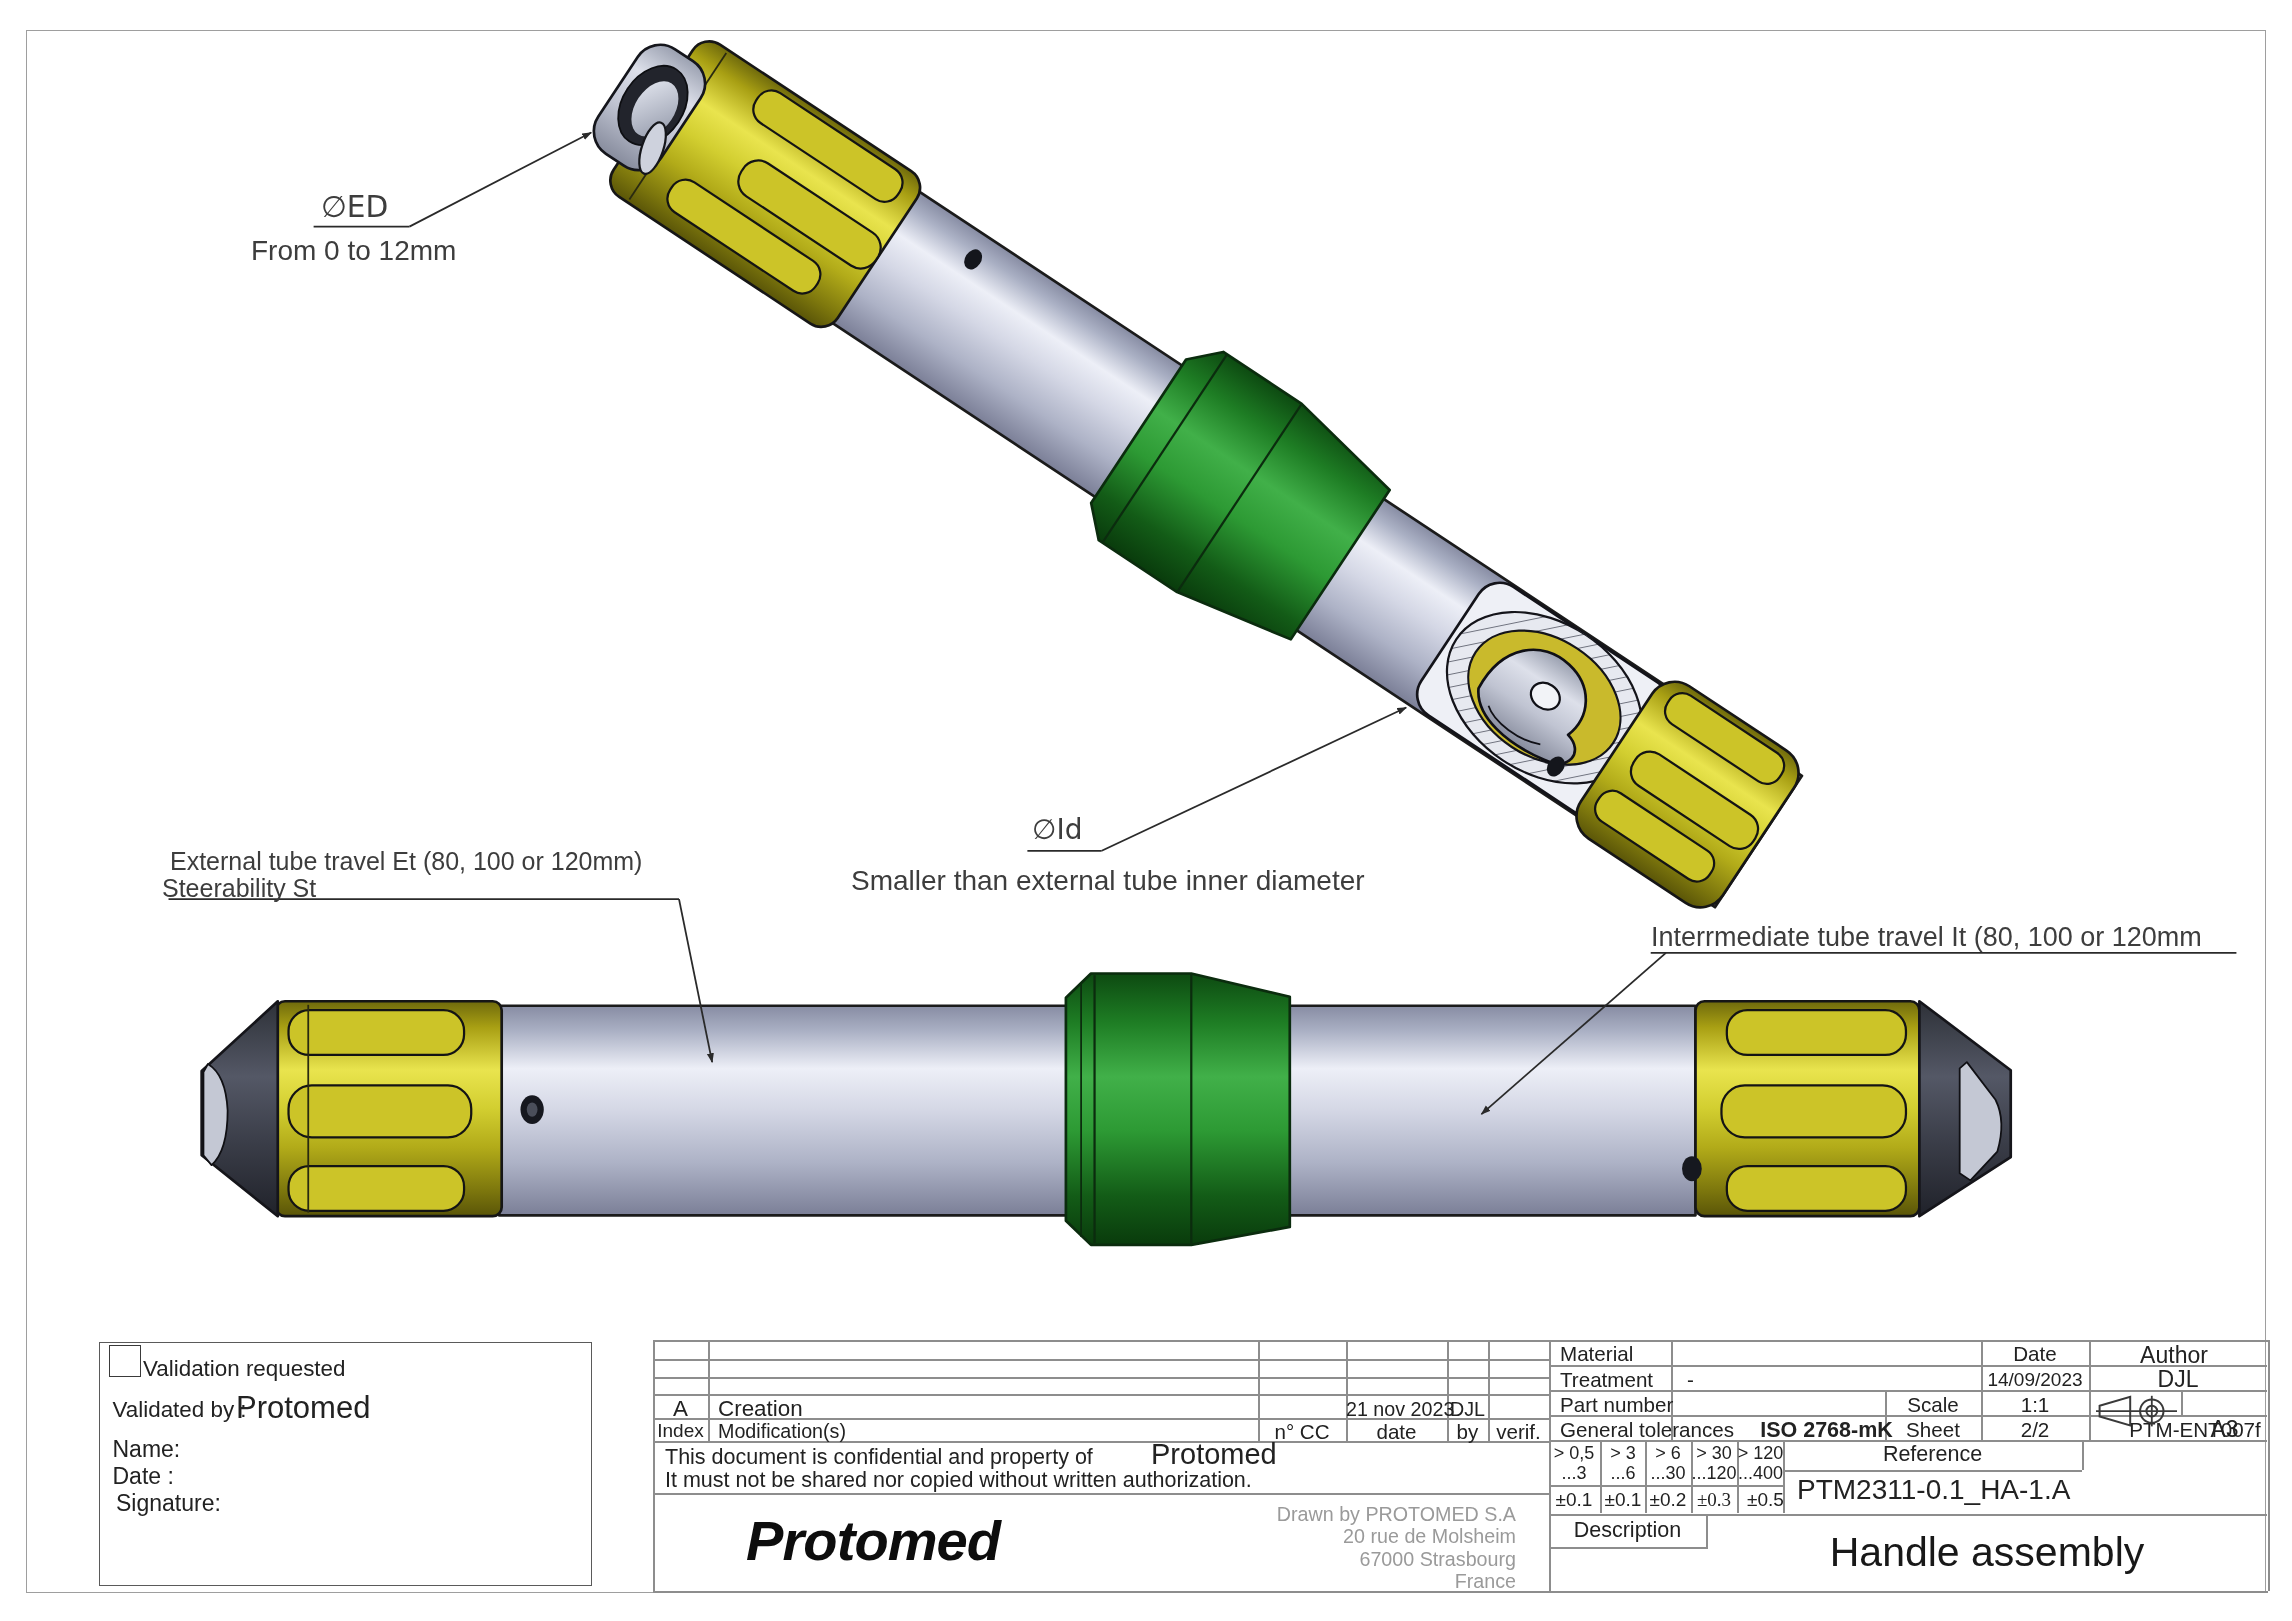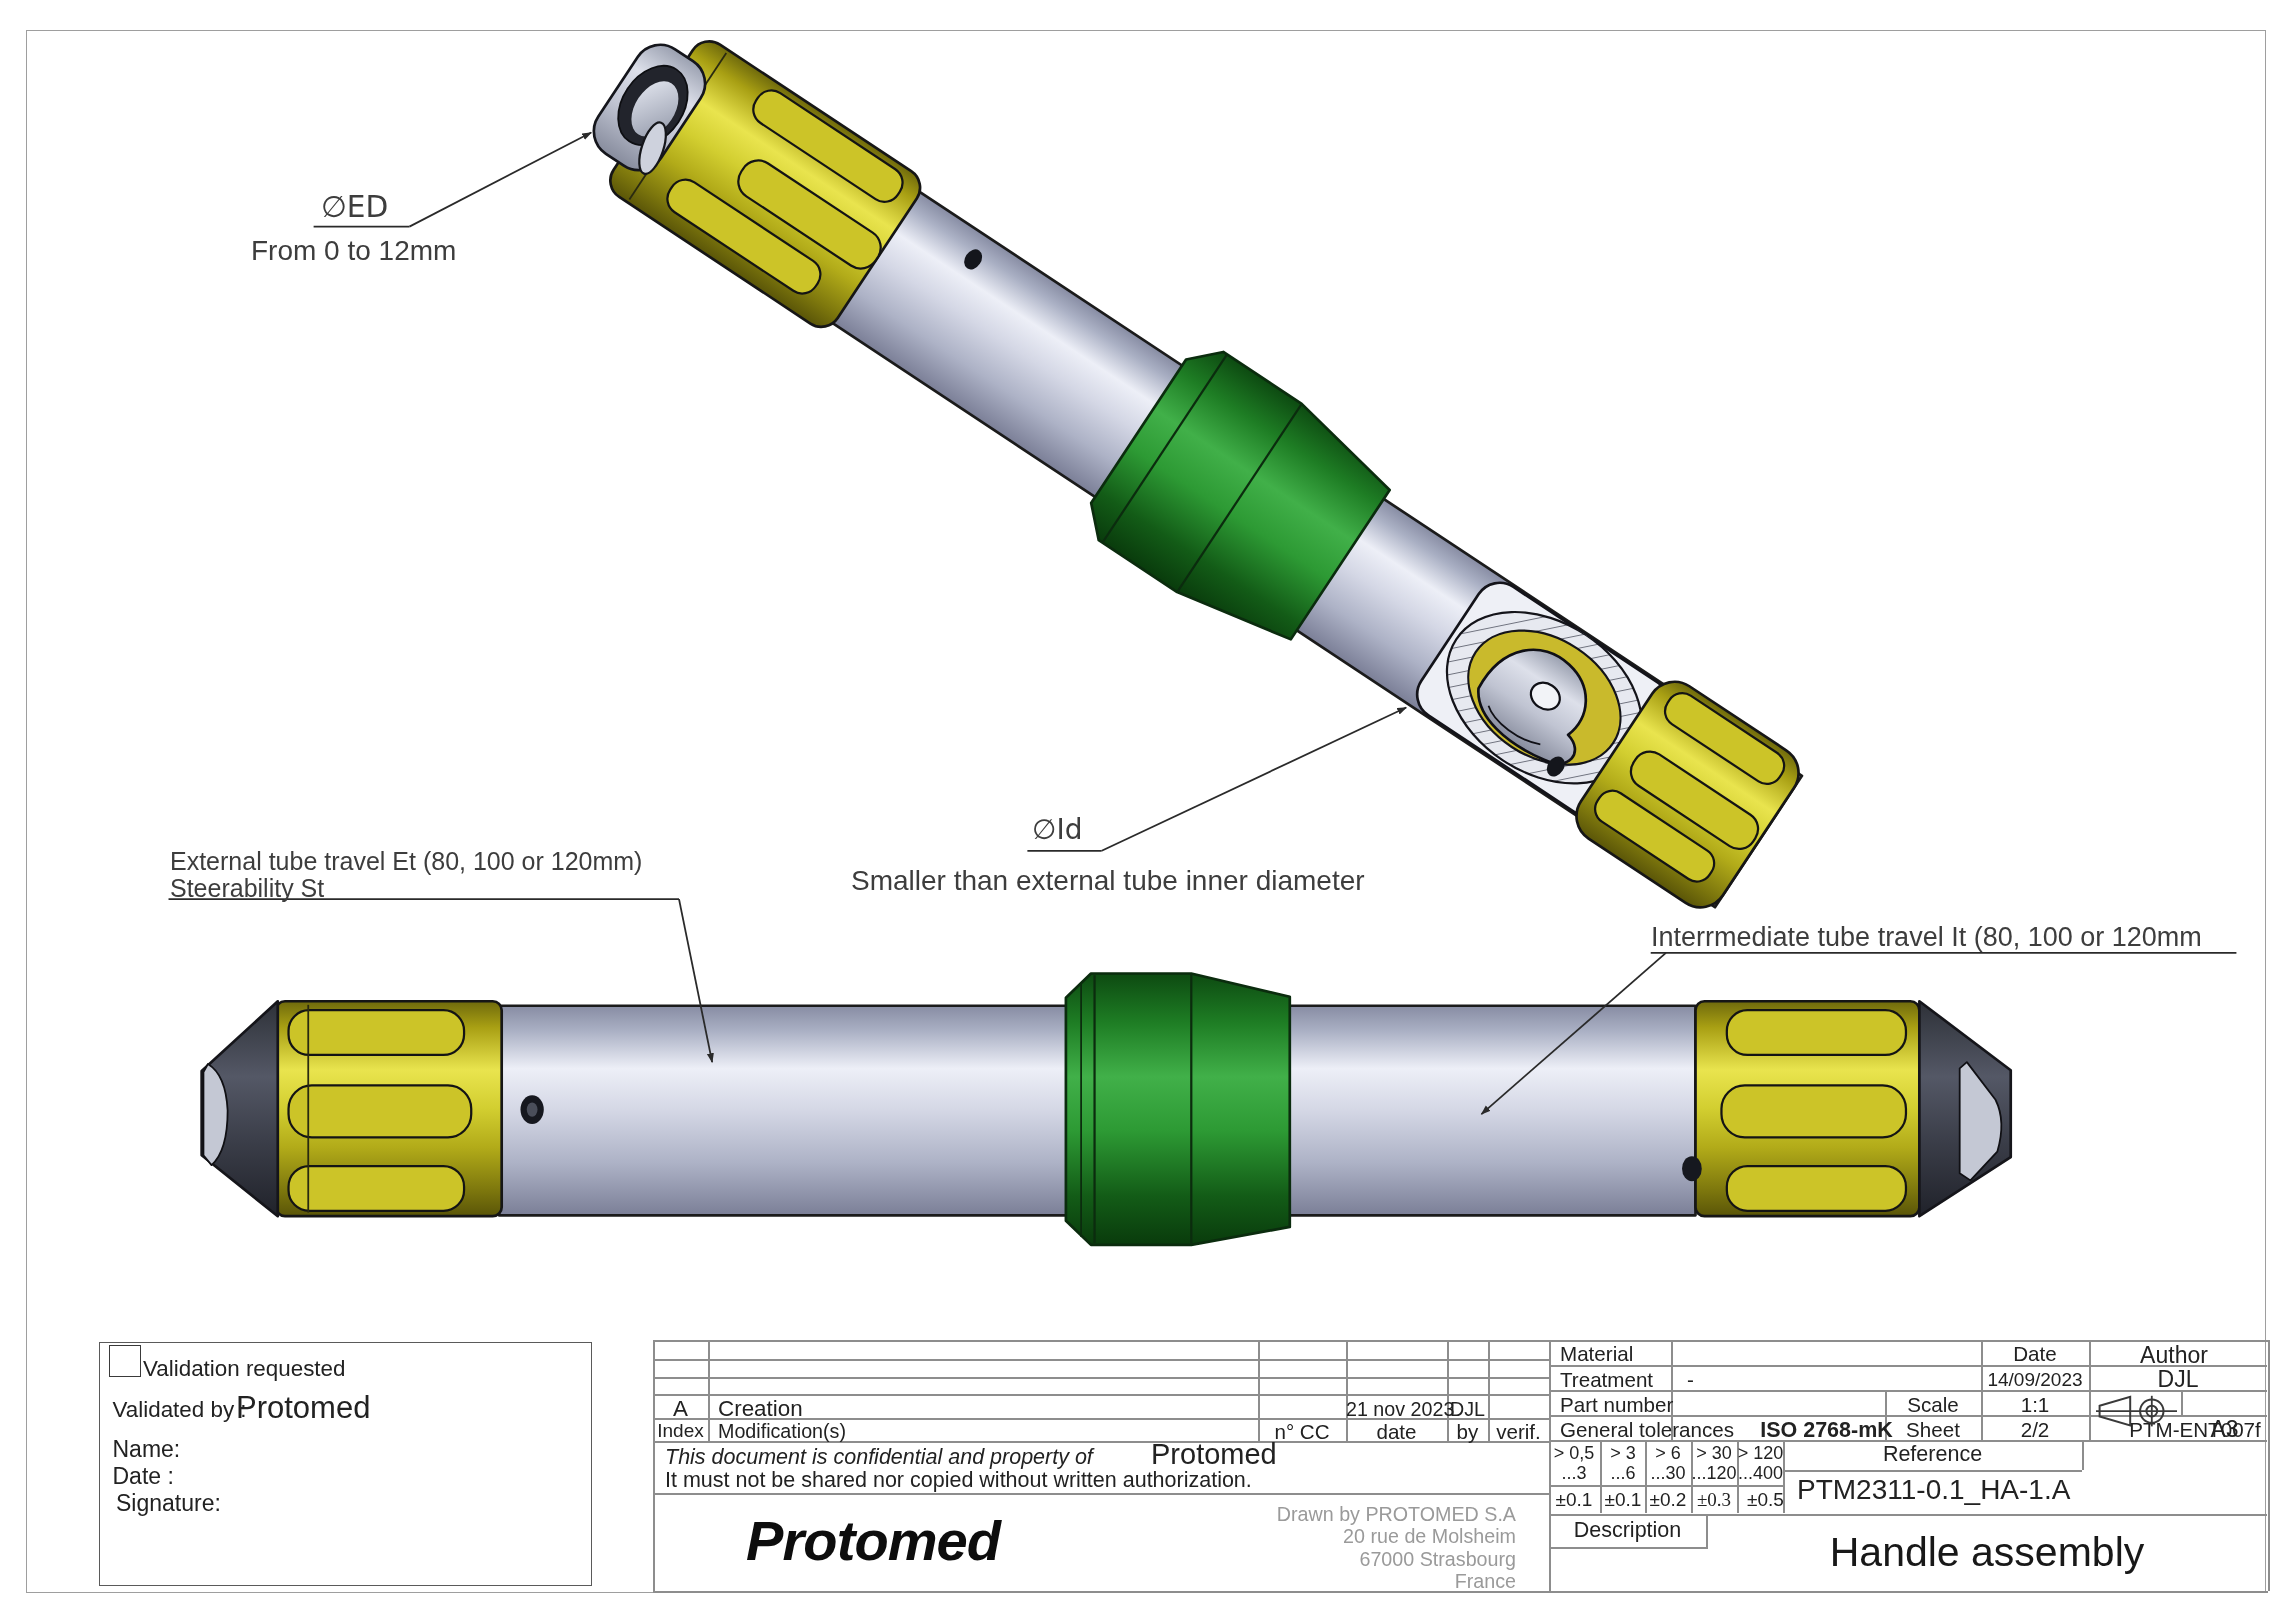--- a/index.html
+++ b/index.html
@@ -191,21 +191,21 @@
     </g>
   </svg>
 
   <div class="t anno" style="left:321px;top:190px;font-size:29.6px;font-family:'DejaVu Sans',sans-serif;">∅ED</div>
   <div class="t anno" style="left:251px;top:235px;font-size:28px;">From 0 to 12mm</div>
 
   <div class="t anno" style="left:1032px;top:813px;font-size:28px;font-family:'DejaVu Sans',sans-serif;">∅Id</div>
   <div class="t anno" style="left:851px;top:865px;font-size:28px;">Smaller than external tube inner diameter</div>
 
   <div class="t anno" style="left:170px;top:847px;font-size:25px;">External tube travel Et (80, 100 or 120mm)</div>
-  <div class="t anno" style="left:170px;top:874px;font-size:25px;">Steerability St</div>
+  <div class="t anno" style="left:162px;top:874px;font-size:25px;">Steerability St</div>
 
   <div class="t anno" style="left:1651px;top:922px;font-size:27px;">Interrmediate tube travel It (80, 100 or 120mm</div>
 
   <div id="validation-box">
     <div id="validation-checkbox"></div>
     <div class="t" style="left:43px;top:12.5px;font-size:22.4px;">Validation requested</div>
     <div class="t" style="left:12.5px;top:54px;font-size:22.4px;">Validated by :</div>
     <div class="t" style="left:136px;top:47px;font-size:31px;">Protomed</div>
     <div class="t" style="left:12.5px;top:93px;font-size:23px;">Name:</div>
     <div class="t" style="left:12.5px;top:120px;font-size:23px;">Date :</div>
@@ -256,21 +256,21 @@
     <div class="t" style="left:718px;top:1396px;font-size:22.4px;">Creation</div>
     <div class="t c" style="left:1346px;top:1398px;width:101px;font-size:19.7px;">21 nov 2023</div>
     <div class="t c" style="left:1447px;top:1398px;width:41px;font-size:19.7px;">DJL</div>
     <div class="t c" style="left:653px;top:1420px;width:55px;font-size:19px;">Index</div>
     <div class="t" style="left:718px;top:1420px;font-size:19.7px;">Modification(s)</div>
     <div class="t c" style="left:1258px;top:1420px;width:88px;font-size:20.6px;">n° CC</div>
     <div class="t c" style="left:1346px;top:1420px;width:101px;font-size:20.6px;">date</div>
     <div class="t c" style="left:1447px;top:1420px;width:41px;font-size:20.6px;">by</div>
     <div class="t c" style="left:1488px;top:1420px;width:61px;font-size:20.6px;">verif.</div>
 
-    <div class="t" style="left:665px;top:1445px;font-size:21.5px;font-style:italic;">This document is confidential and property of</div>
+    <div class="t" style="left:665px;top:1445px;font-size:21.5px;">This document is confidential and property of</div>
     <div class="t" style="left:1151px;top:1438px;font-size:29px;">Protomed</div>
     <div class="t" style="left:665px;top:1468px;font-size:21.5px;">It must not be shared nor copied without written authorization.</div>
 
     <div class="t" id="logo" style="left:746px;top:1508px;font-size:56px;">Protomed</div>
     <div class="t r" id="address" style="right:777px;top:1503px;font-size:19.7px;">
       <div>Drawn by PROTOMED S.A</div>
       <div>20 rue de Molsheim</div>
       <div>67000 Strasbourg</div>
       <div>France</div>
     </div>

